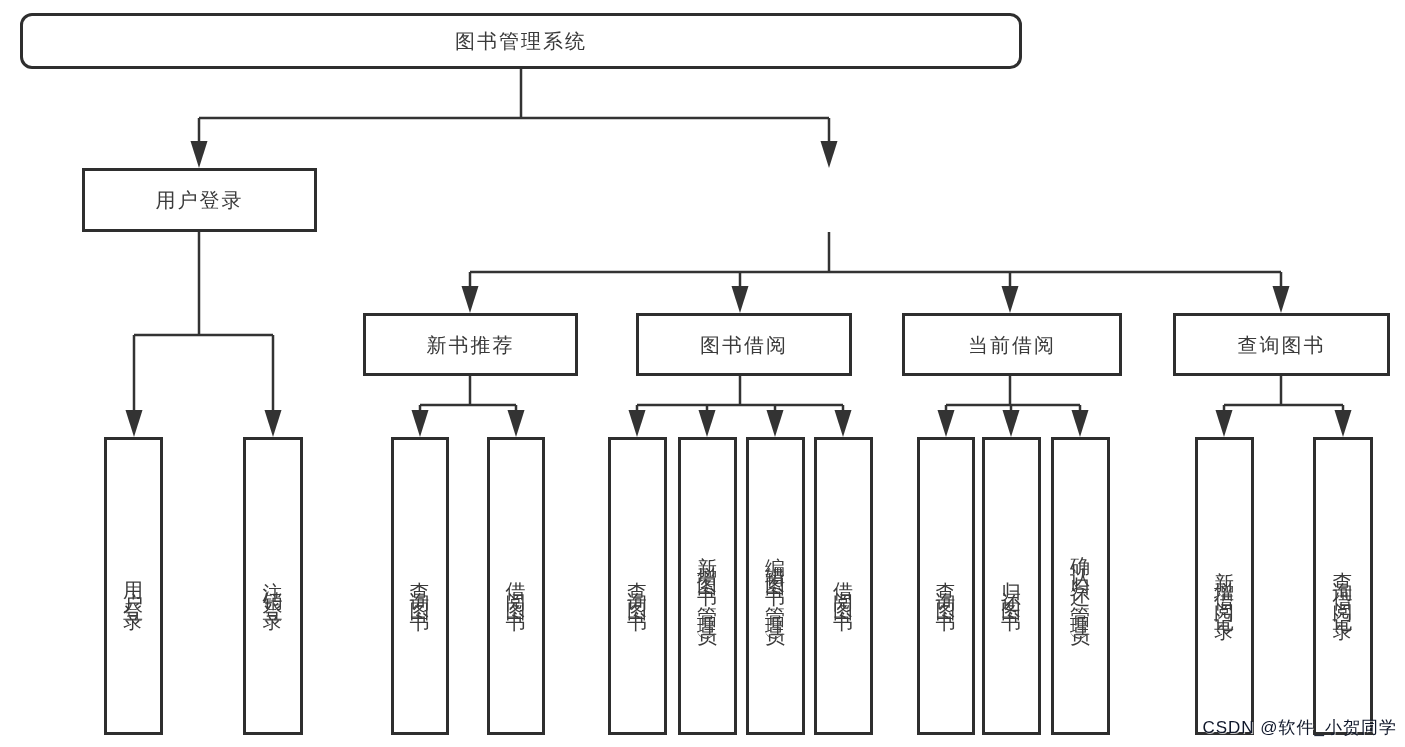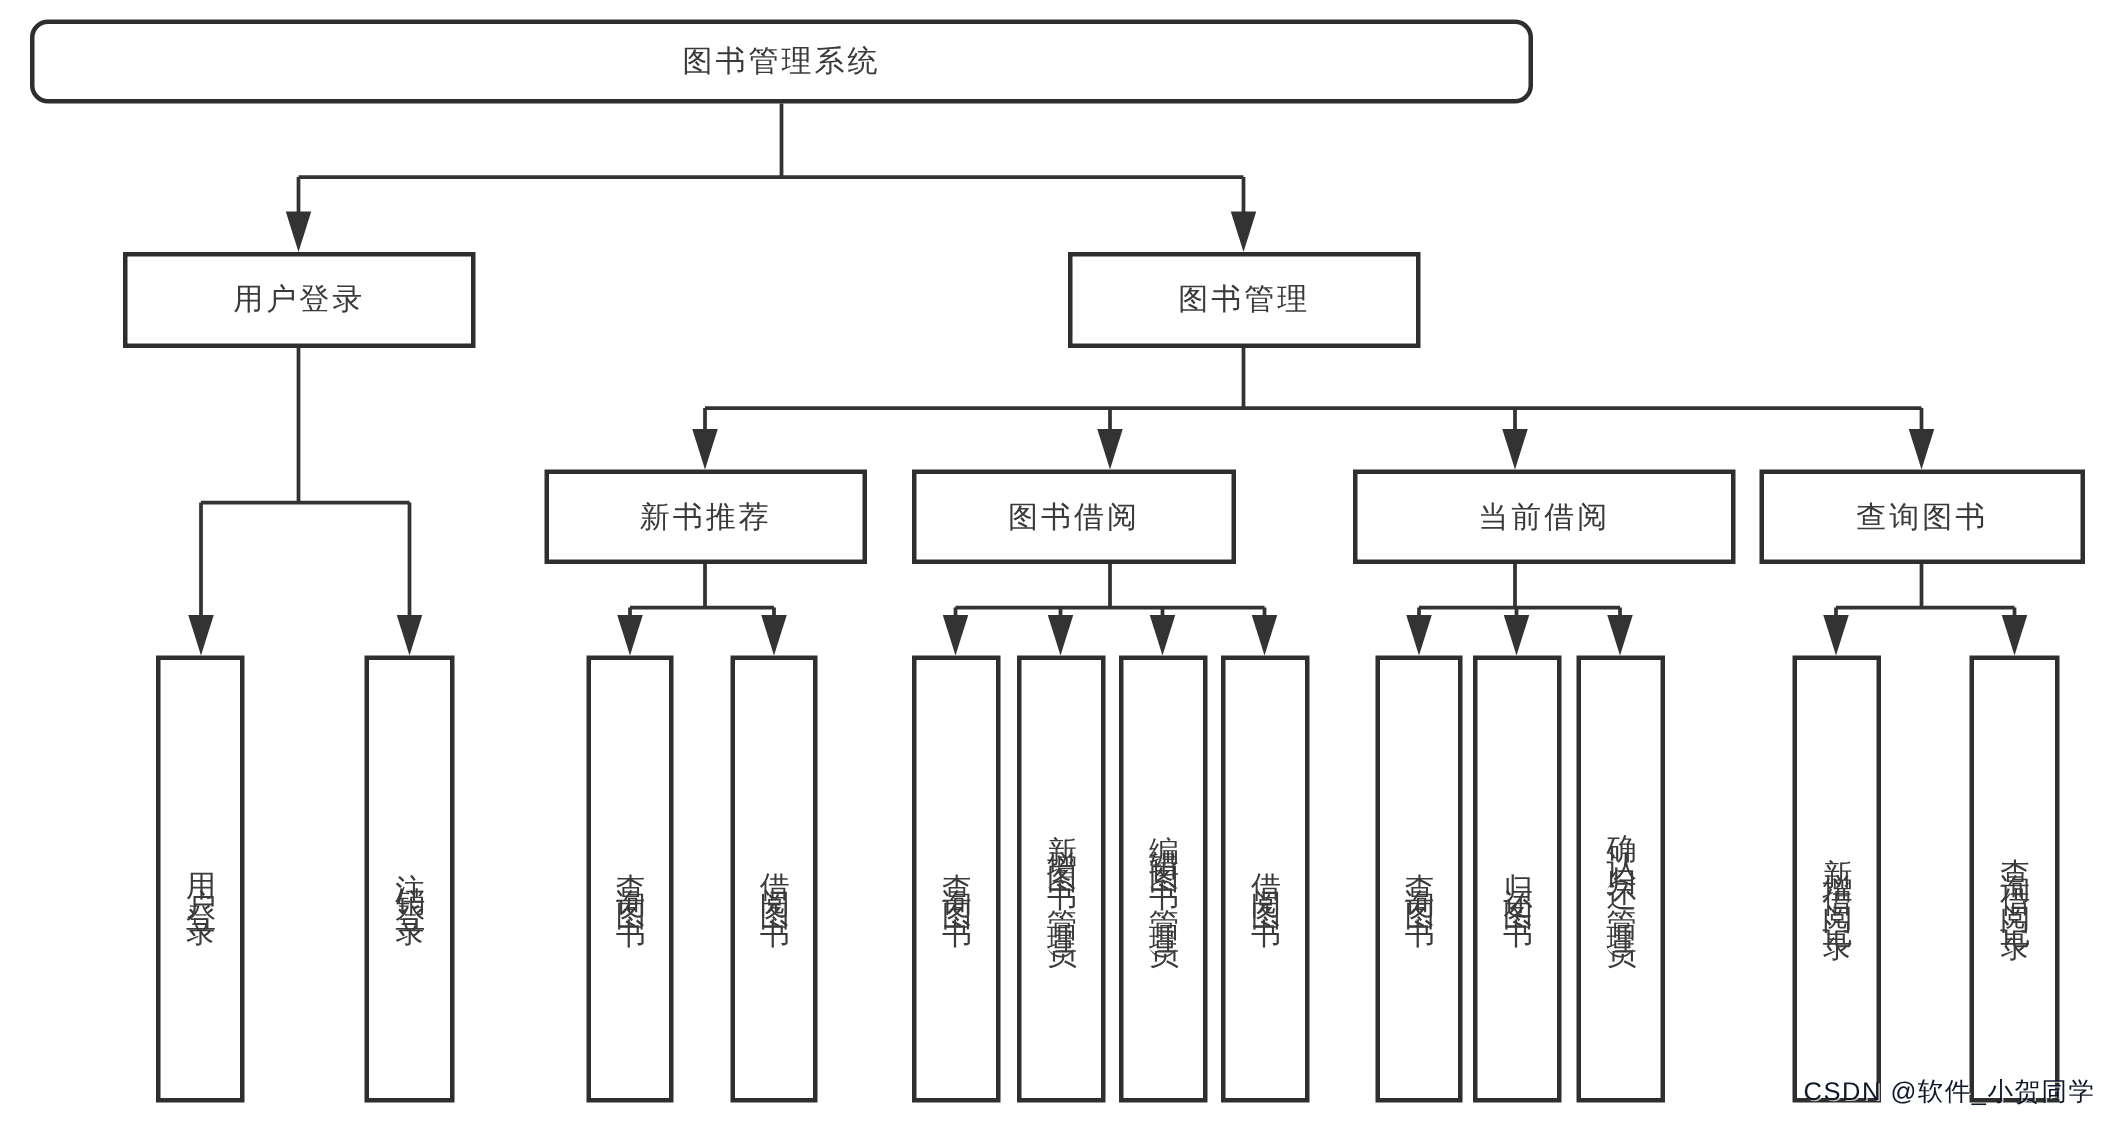--- a/index.html
+++ b/index.html
@@ -132,25 +132,24 @@
     <path class="wire" d="M1224,405 L1343,405"></path>
     <path class="wire" d="M1224,405 L1224,427"></path>
     <polygon class="arrowhead" points="1215.5,410 1232.5,410 1224,437"></polygon>
     <path class="wire" d="M1343,405 L1343,427"></path>
     <polygon class="arrowhead" points="1334.5,410 1351.5,410 1343,437"></polygon>
   </svg>
 
   <div class="box hbox root" style="left:20px; top:13px; width:1002px; height:56px;">图书管理系统</div>
 
   <div class="box hbox" style="left:82px; top:168px; width:235px; height:64px;">用户登录</div>
-  <div class="box hbox" style="left:712px; top:168px; width:235px; height:64px;">图书管理</div>
 
   <div class="box hbox" style="left:363px; top:313px; width:215px; height:63px;font-family:Liberation Serif, serif;">新书推荐</div>
-  <div class="box hbox" style="left:608px; top:313px; width:216px; height:63px;">图书借阅</div>
-  <div class="box hbox" style="left:902px; top:313px; width:255px; height:63px;">当前借阅</div>
+  <div class="box hbox" style="left:636px; top:313px; width:216px; height:63px;">图书借阅</div>
+  <div class="box hbox" style="left:902px; top:313px; width:220px; height:63px;">当前借阅</div>
   <div class="box hbox" style="left:1173px; top:313px; width:217px; height:63px;">查询图书</div>
 
   <div class="box vbox" style="left:104px; top:437px; width:59px; height:298px;">用户登录</div>
   <div class="box vbox" style="left:243px; top:437px; width:60px; height:298px;">注销登录</div>
 
   <div class="box vbox" style="left:391px; top:437px; width:58px; height:298px;">查询图书</div>
   <div class="box vbox" style="left:487px; top:437px; width:58px; height:298px;">借阅图书</div>
 
   <div class="box vbox" style="left:608px; top:437px; width:59px; height:298px;">查询图书</div>
   <div class="box vbox" style="left:678px; top:437px; width:59px; height:298px;">新增图书（管理员）</div>

